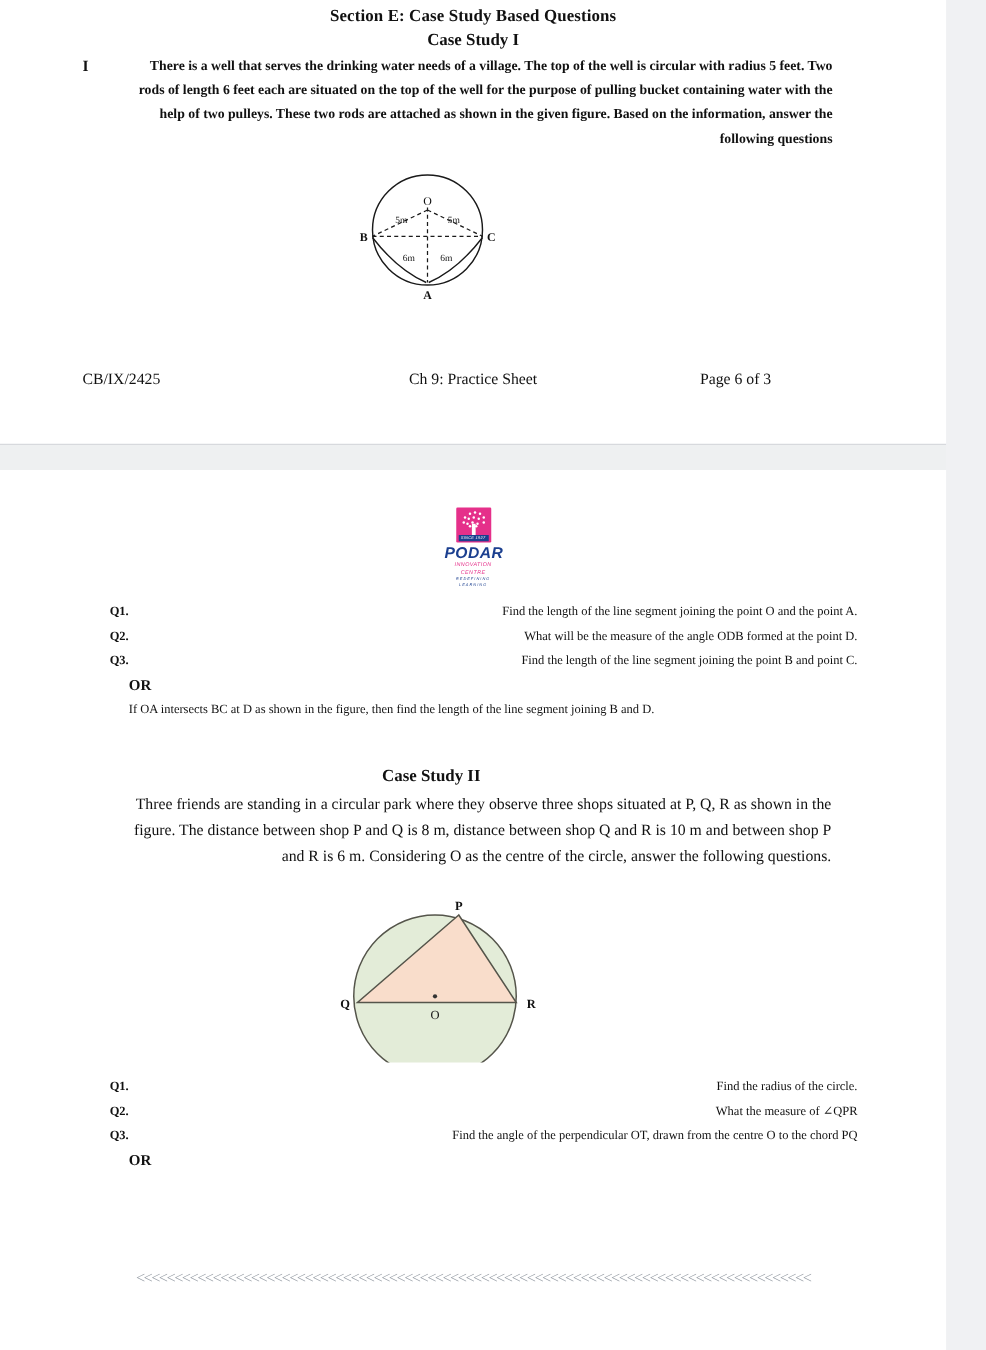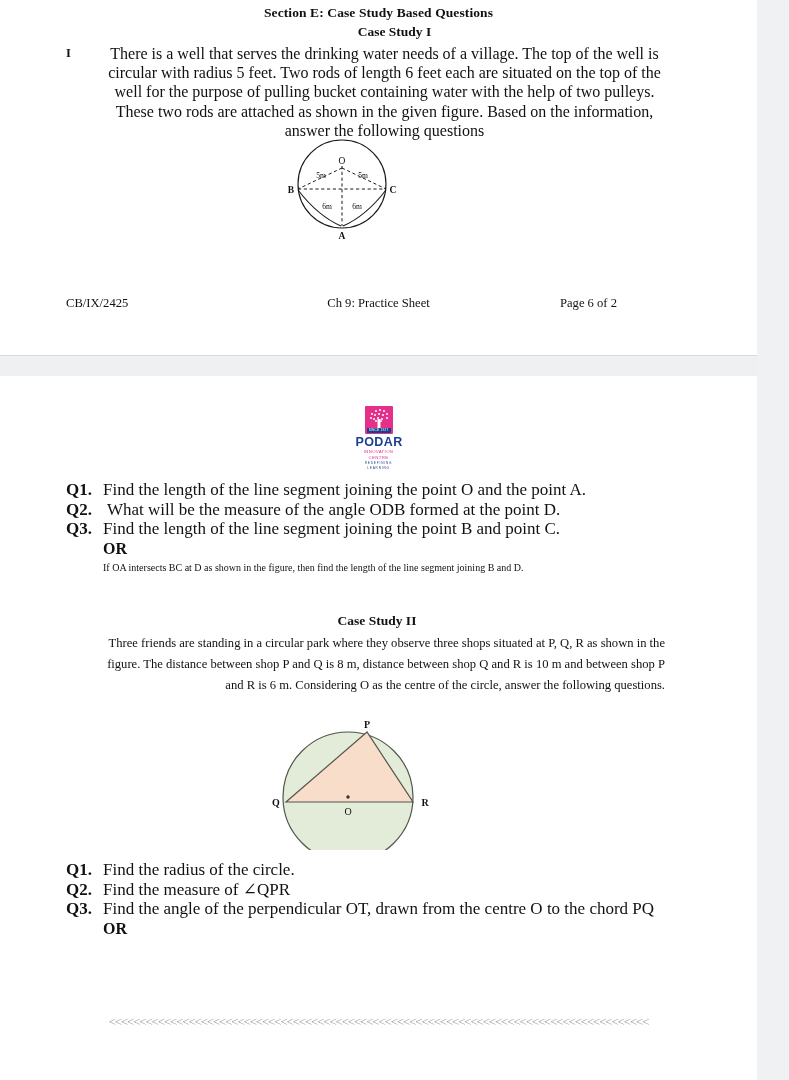--- a/index.html
+++ b/index.html
@@ -58,21 +58,20 @@
   .section-title {
     font-size: 13.5px;
     font-weight: bold;
     text-align: center;
     letter-spacing: .1px;
   }
   .case-title {
     font-size: 13.5px;
     font-weight: bold;
     text-align: center;
-    padding-left: 32px;
   }
 
   
   #p1-head { position: absolute; top: 5px; left: 0; width: 757px; }
   #p1-head .l2 { margin-top: 3px; }
 
   #intro-block {
     position: absolute;
     top: 44px;
     left: 66px;
@@ -81,24 +80,25 @@
     align-items: flex-start;
   }
   #intro-marker {
     font-weight: bold;
     font-size: 12.5px;
     width: 37px;
     flex: 0 0 37px;
     line-height: 19.2px;
   }
   #intro-text {
-    font-size: 16px;
+    font-size: 11px;
     line-height: 19.2px;
-    text-align: center;
+    text-align: right;
     flex: 1 1 auto;
+    font-weight: bold;
   }
 
   #fig-well {
     position: absolute;
     top: 138px;
     left: 283px;
     width: 130px;
     height: 102px;
   }
 
@@ -119,20 +119,21 @@
     position: absolute;
     top: 30px;
     left: 0;
     width: 757px;
     display: flex;
     justify-content: center;
   }
   #logo {
     width: 46px;
     display: block;
+    font-style: italic;
   }
   .logo-mark {
     width: 28px; height: 28px;
     margin: 0 auto;
     background: #e5308a;
     position: relative;
     border-radius: 1px;
   }
   .logo-mark .trunk {
     position: absolute;
@@ -189,34 +190,35 @@
     letter-spacing: .85px;
     color: #1b3f8f;
     text-align: center;
     line-height: 5px;
   }
 
   .qlist { position: absolute; left: 66px; width: 620px; }
   .qrow {
     display: flex;
     align-items: flex-start;
-    font-size: 17px;
+    font-size: 10px;
     line-height: 19.5px;
+    text-align: right;
   }
   .qnum {
     font-weight: bold;
     flex: 0 0 37px;
     width: 37px;
   }
   .qtext { flex: 1 1 auto; }
   .qtext.indent-extra { text-indent: 4px; }
   .or-row {
     margin-left: 37px;
     font-weight: bold;
-    font-size: 16px;
+    font-size: 12px;
     line-height: 19.5px;
   }
   .cont-row {
     margin-left: 37px;
     font-size: 10px;
     line-height: 19.5px;
   }
 
   #q-block-1 { top: 104px; }
 
@@ -291,21 +293,21 @@
       <text x="59" y="101" font-family="Liberation Serif, serif" font-size="9.5" font-weight="bold" text-anchor="middle" fill="#111">A</text>
       <text x="38" y="40" font-family="Liberation Serif, serif" font-size="7.6" text-anchor="middle" fill="#111">5m</text>
       <text x="80" y="40" font-family="Liberation Serif, serif" font-size="7.6" text-anchor="middle" fill="#111">5m</text>
       <text x="44" y="71" font-family="Liberation Serif, serif" font-size="7.6" text-anchor="middle" fill="#111">6m</text>
       <text x="74" y="71" font-family="Liberation Serif, serif" font-size="7.6" text-anchor="middle" fill="#111">6m</text>
     </svg>
 
     <div id="p1-footer">
       <span class="fl">CB/IX/2425</span>
       <span class="fc">Ch 9: Practice Sheet</span>
-      <span class="fr">Page 6 of 2</span>
+      <span class="fr">Page 6 of 3</span>
     </div>
   </div>
 
   <div id="page-gap"></div>
 
   <div class="page" id="page-two">
 
     <div id="logo-wrap">
       <div id="logo">
         <div class="logo-mark">
@@ -369,21 +371,21 @@
       <text x="93" y="95" font-family="Liberation Serif, serif" font-size="10" text-anchor="middle" fill="#111">O</text>
     </svg>
 
     <div class="qlist" id="q-block-2">
       <div class="qrow">
         <span class="qnum">Q1.</span>
         <span class="qtext">Find the radius of the circle.</span>
       </div>
       <div class="qrow">
         <span class="qnum">Q2.</span>
-        <span class="qtext">Find the measure of ∠QPR</span>
+        <span class="qtext">What the measure of ∠QPR</span>
       </div>
       <div class="qrow">
         <span class="qnum">Q3.</span>
         <span class="qtext">Find the angle of the perpendicular OT, drawn from the centre O to the chord PQ</span>
       </div>
       <div class="or-row">OR</div>
     </div>
 
     <div id="tail-rule">&lt;&lt;&lt;&lt;&lt;&lt;&lt;&lt;&lt;&lt;&lt;&lt;&lt;&lt;&lt;&lt;&lt;&lt;&lt;&lt;&lt;&lt;&lt;&lt;&lt;&lt;&lt;&lt;&lt;&lt;&lt;&lt;&lt;&lt;&lt;&lt;&lt;&lt;&lt;&lt;&lt;&lt;&lt;&lt;&lt;&lt;&lt;&lt;&lt;&lt;&lt;&lt;&lt;&lt;&lt;&lt;&lt;&lt;&lt;&lt;&lt;&lt;&lt;&lt;&lt;&lt;&lt;&lt;&lt;&lt;&lt;&lt;&lt;&lt;&lt;&lt;&lt;&lt;&lt;&lt;&lt;&lt;&lt;&lt;&lt;&lt;&lt;&lt;</div>
   </div>

